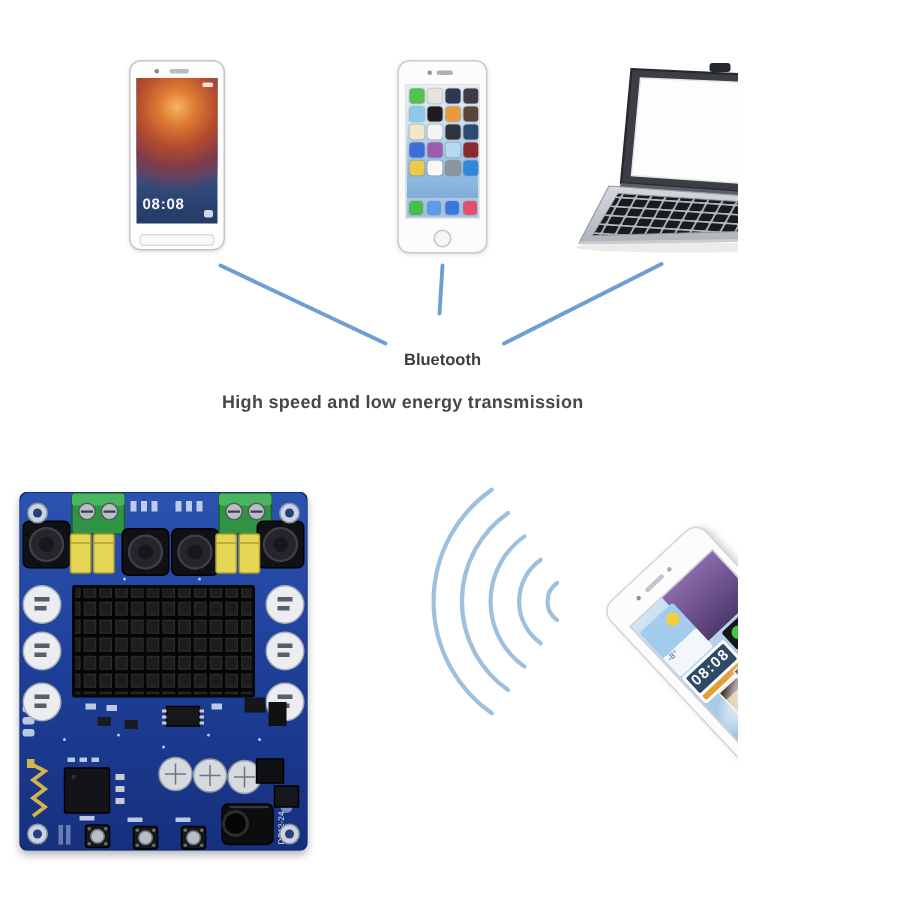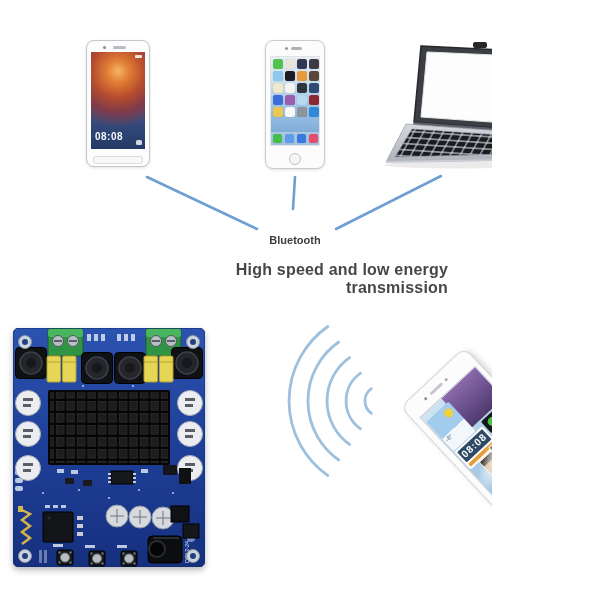--- a/index.html
+++ b/index.html
@@ -30,22 +30,22 @@
     grid-auto-rows:10px;gap:2px;justify-content:space-between;}
   .app-icon{width:10px;height:10px;border-radius:2.5px;box-shadow:0 0 1px rgba(0,0,0,.25);}
   .pm-dock{position:absolute;left:0;right:0;bottom:0;height:13px;background:rgba(255,255,255,.35);
     display:flex;align-items:center;justify-content:center;gap:3px;}
   .dock-icon{width:9px;height:9px;border-radius:2.5px;box-shadow:0 0 1px rgba(0,0,0,.3);}
   .pm-home{position:absolute;left:50%;bottom:3px;width:10px;height:10px;margin-left:-6px;border-radius:50%;
     border:1px solid #c2c2c4;background:#f5f5f5;}
   
   .bt-label{position:absolute;left:240px;top:234px;width:110px;text-align:center;
     font-size:11px;font-weight:bold;color:#3d3d3f;}
-  .bt-sub{position:absolute;left:148px;top:261px;width:300px;text-align:right;
-    font-size:16px;font-weight:bold;color:#474749;letter-spacing:.2px;}
+  .bt-sub{position:absolute;left:148px;top:261px;width:300px;text-align:left;
+    font-size:12px;font-weight:bold;color:#474749;letter-spacing:.2px;}
   
   .overlay{position:absolute;left:0;top:0;pointer-events:none;}
   
   .laptop{position:absolute;left:378px;top:36px;}
   
   .pcb{position:absolute;left:13px;top:328px;filter:drop-shadow(0 3px 3px rgba(90,95,105,.45));}
   
   .phone-right{position:absolute;left:400px;top:407px;width:86px;height:207px;
     transform:rotate(-43deg);transform-origin:0 0;background:#fcfcfd;border:1px solid #d2d4d8;
     border-radius:10px;box-shadow:2px 3px 6px rgba(0,0,0,.18), inset 0 0 3px #fff;}

